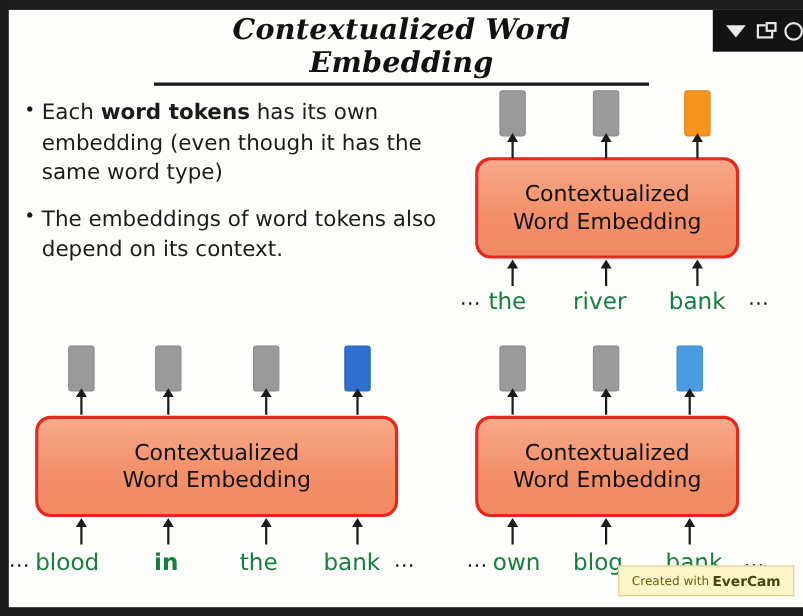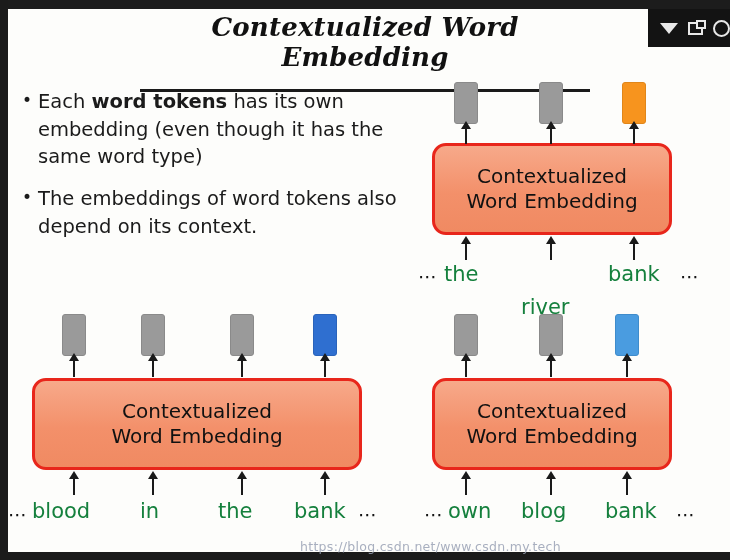--- a/index.html
+++ b/index.html
@@ -95,21 +95,21 @@
     left: 140px;
     top: 12px;
     width: 450px;
     text-align: center;
     font-family: "DejaVu Serif", serif;
     font-style: italic;
     font-weight: bold;
     font-size: 26px;
     color: #111111;
     border-bottom: 3px solid #1a1a1a;
-    padding-bottom: 17px;
+    padding-bottom: 3px;
     letter-spacing: 0.2px;
   }
 
   
   .bullets {
     position: absolute;
     left: 22px;
     top: 88px;
     width: 380px;
     font-size: 19.5px;
@@ -264,21 +264,21 @@
     <div class="arrow-up" style="left:465px; top:128px; height:16px;"></div>
     <div class="arrow-up" style="left:550px; top:128px; height:16px;"></div>
     <div class="arrow-up" style="left:633px; top:128px; height:16px;"></div>
 
     <div class="arrow-up" style="left:465px; top:243px; height:17px;"></div>
     <div class="arrow-up" style="left:550px; top:243px; height:17px;"></div>
     <div class="arrow-up" style="left:633px; top:243px; height:17px;"></div>
 
     <div class="ellipsis" style="left:418px; top:265px;">⋯</div>
     <div class="word" style="left:444px; top:262px;">the</div>
-    <div class="word" style="left:521px; top:262px;margin-top:33px;">river</div>
+    <div class="word" style="left:521px; top:262px;">river</div>
     <div class="word" style="left:608px; top:262px;">bank</div>
     <div class="ellipsis" style="left:680px; top:265px;">⋯</div>
   </div>
 
   <div>
     <div class="cwe-box" style="left:32px; top:378px; width:330px; height:92px;">
       <span>Contextualized</span>
       <span>Word Embedding</span>
     </div>
 
@@ -292,21 +292,21 @@
     <div class="arrow-up" style="left:241px; top:360px; height:17px;"></div>
     <div class="arrow-up" style="left:324px; top:360px; height:17px;"></div>
 
     <div class="arrow-up" style="left:73px; top:478px; height:17px;"></div>
     <div class="arrow-up" style="left:152px; top:478px; height:17px;"></div>
     <div class="arrow-up" style="left:241px; top:478px; height:17px;"></div>
     <div class="arrow-up" style="left:324px; top:478px; height:17px;"></div>
 
     <div class="ellipsis" style="left:8px; top:503px;">⋯</div>
     <div class="word" style="left:32px; top:499px;">blood</div>
-    <div class="word" style="left:140px; top:499px;">in</div>
+    <div class="word" style="left:140px; top:499px;font-weight:bold;">in</div>
     <div class="word" style="left:218px; top:499px;">the</div>
     <div class="word" style="left:294px; top:499px;">bank</div>
     <div class="ellipsis" style="left:358px; top:503px;">⋯</div>
   </div>
 
   <div>
     <div class="cwe-box" style="left:432px; top:378px; width:240px; height:92px;">
       <span>Contextualized</span>
       <span>Word Embedding</span>
     </div>
@@ -323,16 +323,19 @@
     <div class="arrow-up" style="left:550px; top:478px; height:17px;"></div>
     <div class="arrow-up" style="left:626px; top:478px; height:17px;"></div>
 
     <div class="ellipsis" style="left:424px; top:503px;">⋯</div>
     <div class="word" style="left:448px; top:499px;">own</div>
     <div class="word" style="left:521px; top:499px;">blog</div>
     <div class="word" style="left:605px; top:499px;">bank</div>
     <div class="ellipsis" style="left:676px; top:503px;">⋯</div>
   </div>
 
-
-  <div class="url-water">https://blog.csdn.net/www.csdn.my.tech</div>
+  <div class="evercam">
+    <span>Created with</span>
+    <b>EverCam</b>
+  </div>
+
 
 </div>
 
 </body></html>

